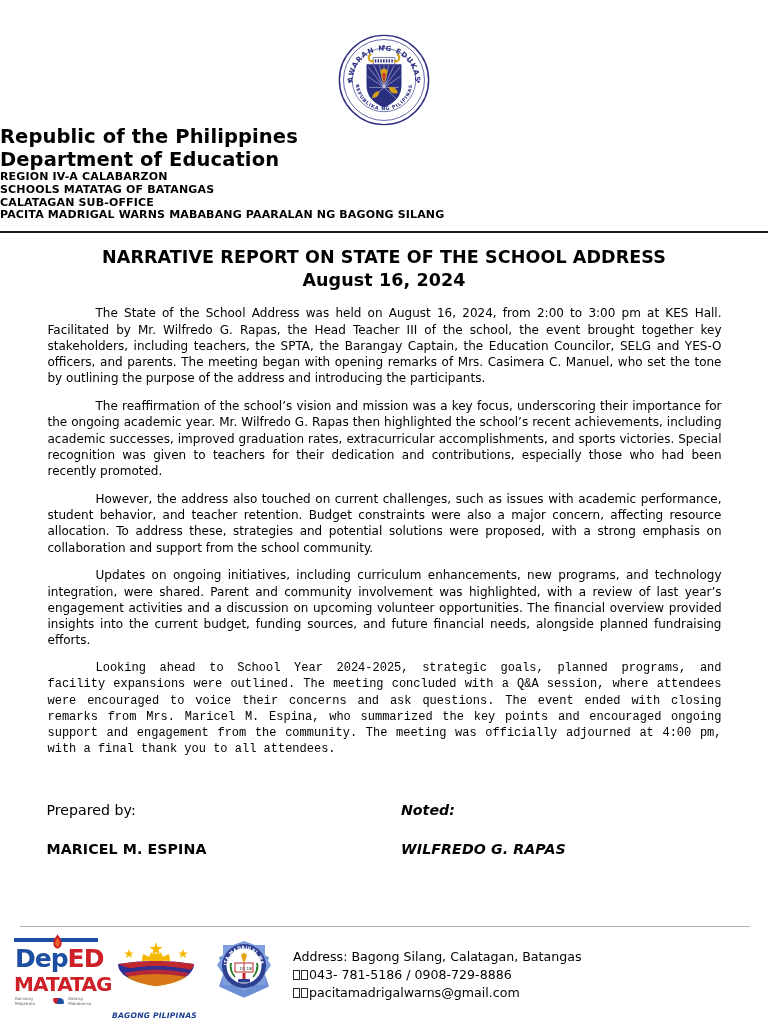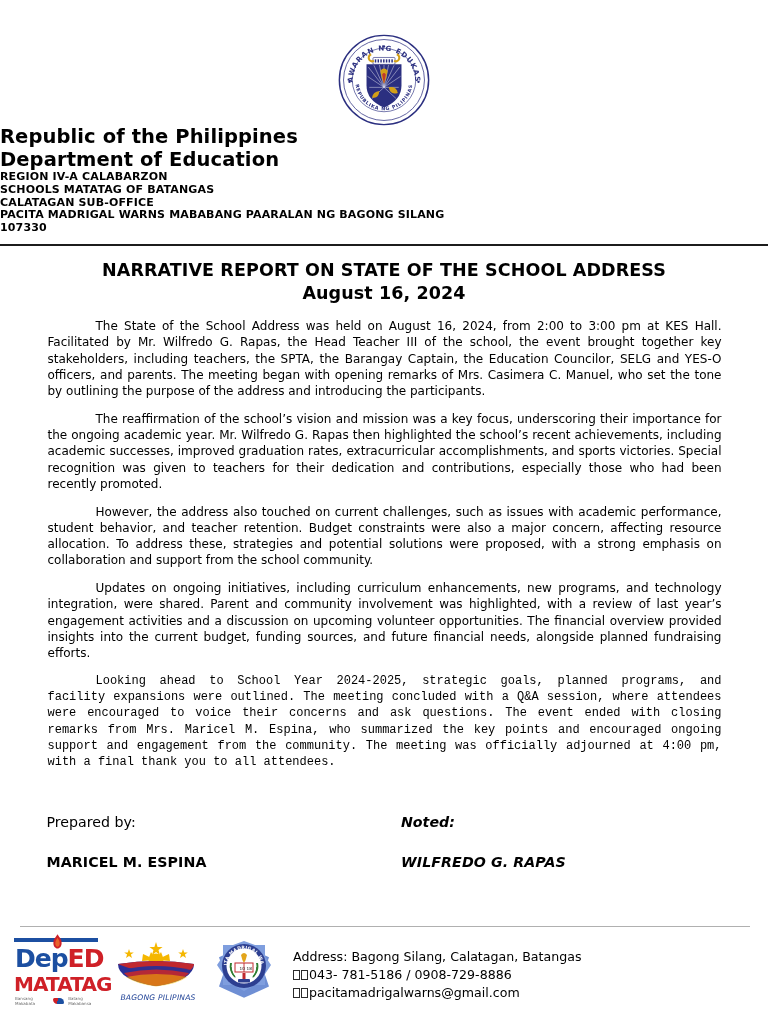--- a/index.html
+++ b/index.html
@@ -164,26 +164,26 @@
   .tag-swoosh {
     display: inline-block;
     width: 13px; height: 6px;
     background: linear-gradient(105deg,#cf2027 0 42%, #1c4fa1 42% 100%);
     border-radius: 2px 6px 2px 6px;
   }
 
   .bagong { width: 92px; margin-left: 10px; padding-top: 2px; }
   .bagong-word {
     font-size: 7.6px;
-    font-weight: normal;
+    font-weight: bold;
     font-style: italic;
     color: #1c3f94;
     letter-spacing: 0.2px;
-    text-align: center;
-    margin-top: 1px;
+    text-align: left;
+    margin-top: 19px;
   }
 
   .school-seal { margin-left: 9px; padding-top: 1px; }
 
   .contact {
     margin-left: 18px;
     padding-top: 10px;
     font-size: 12.6px;
     line-height: 1.42;
     font-family: "DejaVu Sans", sans-serif;
@@ -256,21 +256,20 @@
         <path d="M64,22 q4,2 2,6 q-2,3 -5,1" fill="none" stroke="#d4a017" stroke-width="2.2"></path>
       </svg>
     </div>
 
     <div class="lh-line lh-big">Republic of the Philippines</div>
     <div class="lh-line lh-big">Department of Education</div>
     <div class="lh-line lh-small">REGION IV-A CALABARZON</div>
     <div class="lh-line lh-small">SCHOOLS MATATAG OF BATANGAS</div>
     <div class="lh-line lh-small">CALATAGAN SUB-OFFICE</div>
     <div class="lh-line lh-small">PACITA MADRIGAL WARNS MABABANG PAARALAN NG BAGONG SILANG</div>
-    <div class="lh-line lh-small">107330</div>
 
     <div class="lh-rule-wrap">
       <div class="rule-dark"></div>
     </div>
   </div>
 
   <div class="doc-title">
     <div>NARRATIVE REPORT ON STATE OF THE SCHOOL ADDRESS</div>
     <div>August 16, 2024</div>
   </div>

